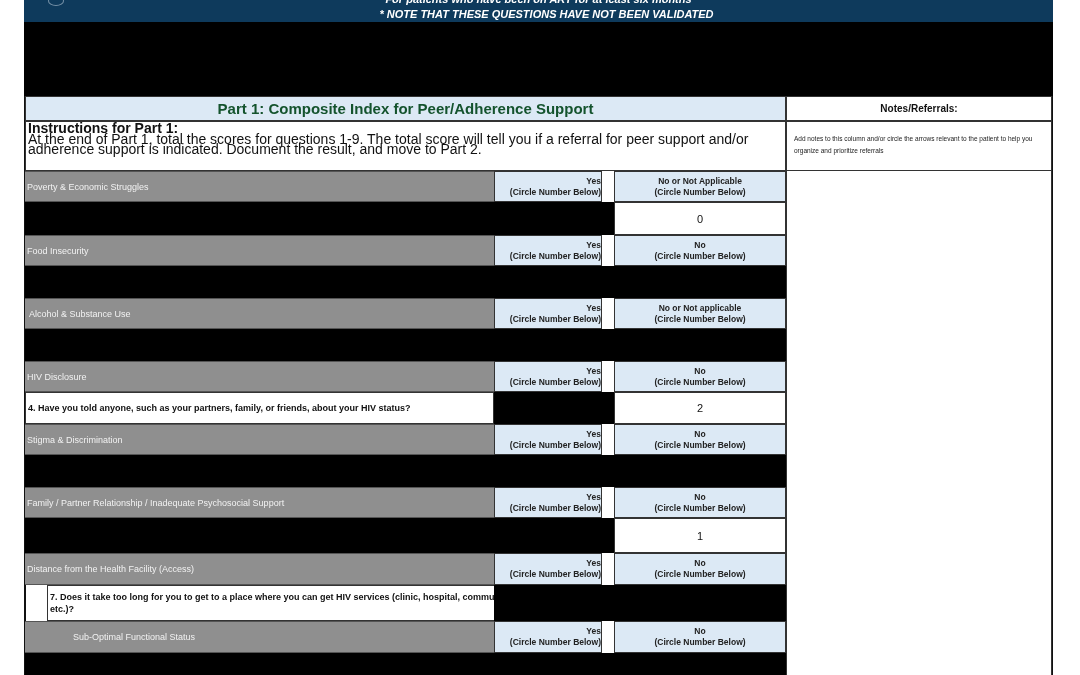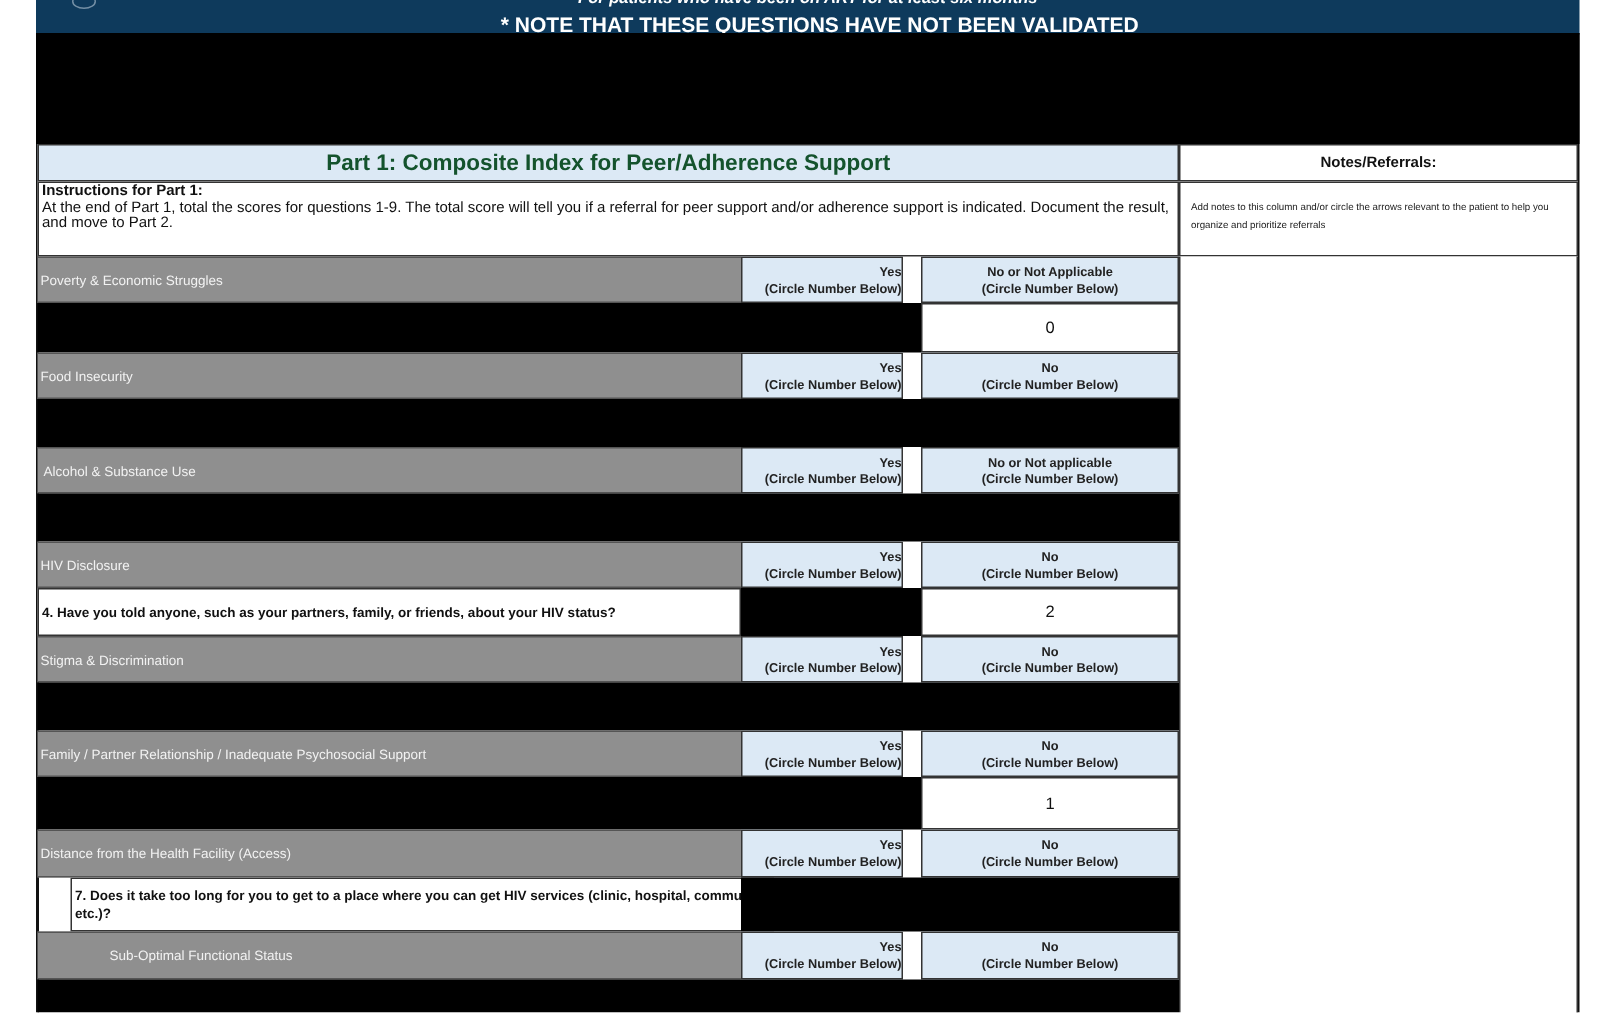--- a/index.html
+++ b/index.html
@@ -1,26 +1,26 @@
 <!DOCTYPE html>
 <html><head>
 <meta charset="utf-8">
 <style>
   html,body{margin:0;padding:0;}
   body{width:1080px;height:675px;overflow:hidden;background:#ffffff;position:relative;font-family:"Liberation Sans",sans-serif;}
   .abs{position:absolute;box-sizing:border-box;}
   .banner{left:24px;top:0;width:1029px;height:23px;background:#0e3a5c;color:#fff;text-align:center;}
   .banner .l1{position:absolute;left:0;right:0;top:-7px;font-size:11px;font-weight:bold;font-style:italic;}
-  .banner .l2{position:absolute;left:16px;right:0;top:8px;font-size:14px;font-weight:bold;}
+  .banner .l2{position:absolute;left:16px;right:0;top:8px;font-size:11px;font-weight:bold;font-style:italic;}
   .logo{position:absolute;left:24px;top:-4px;width:14px;height:8px;border:1px solid #9fb3c4;border-radius:50%;opacity:.7;}
   .black{background:#000;}
   .frame{left:24px;top:22px;width:1029px;height:653px;border-left:2px solid #111;border-right:2px solid #111;}
   .title{left:25px;top:96px;width:761px;height:25px;background:#dce9f5;border:1px solid #333;font-size:15px;font-weight:bold;text-align:center;line-height:23px;color:#14532d;}
   .notes-h{left:786px;top:96px;width:266px;height:25px;background:#fff;border:1px solid #333;font-size:10px;font-weight:bold;text-align:center;line-height:23px;color:#111;}
-  .instr{left:25px;top:121px;width:761px;height:50px;background:#fff;border:1px solid #333;font-size:10px;line-height:10.5px;padding:1px 2px;color:#111;}
+  .instr{left:25px;top:121px;width:761px;height:50px;background:#fff;border:1px solid #333;font-size:14px;line-height:10.5px;padding:1px 2px;color:#111;}
   .instr b{display:block;}
   .notes-i{left:786px;top:121px;width:266px;height:50px;background:#fff;border:1px solid #333;font-size:6.5px;line-height:12px;padding:11px 7px 0 7px;color:#222;}
   .notes-body{left:786px;top:171px;width:266px;height:504px;background:#fff;border-left:1px solid #333;border-right:1px solid #333;}
   .cat{left:25px;width:469px;background:#8f8f8f;color:#f2f2f2;font-size:9px;padding-left:2px;display:flex;align-items:center;border-bottom:1px solid #555;border-top:1px solid #555;}
   .hdr{background:#dce9f5;border:1px solid #333;color:#222;font-size:8.5px;font-weight:bold;text-align:center;line-height:11px;padding-top:4px;}
   .yes{left:494px;width:108px;text-align:right;}
   .no{left:614px;width:172px;}
   .val{background:#fff;border:1px solid #333;font-size:11px;text-align:center;display:flex;align-items:center;justify-content:center;color:#111;}
   .q{left:25px;width:469px;background:#fff;border:1px solid #333;font-size:9px;font-weight:bold;padding:3px 2px;color:#111;line-height:12px;display:flex;align-items:center;}
 </style>

